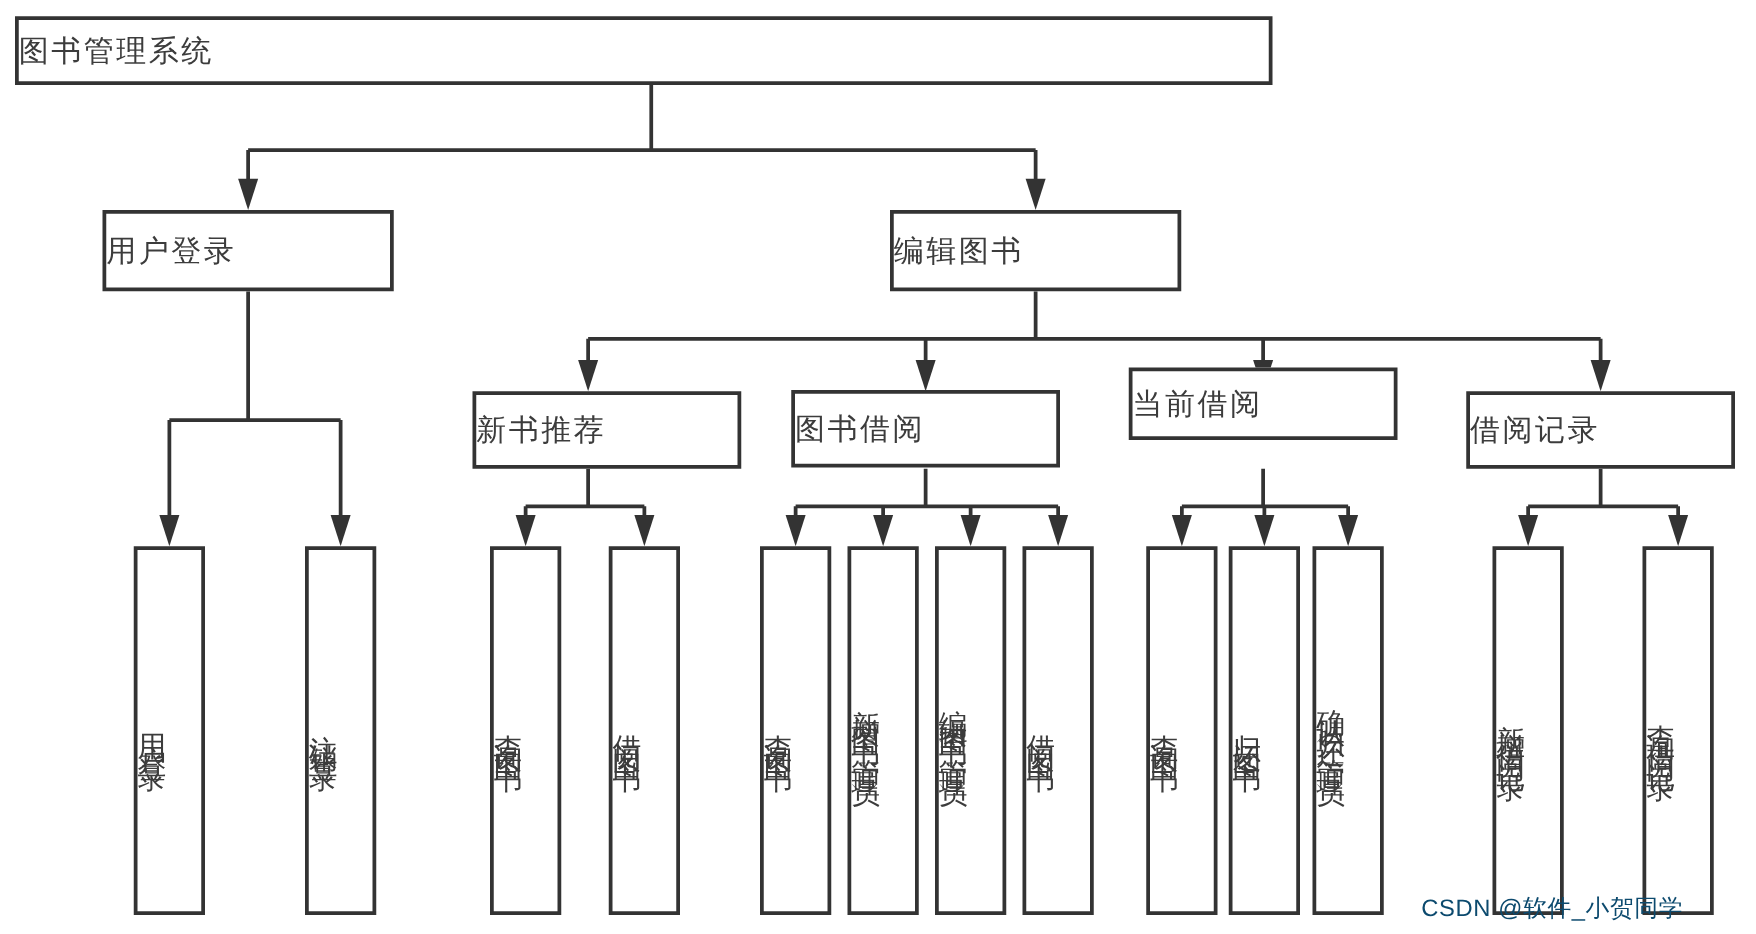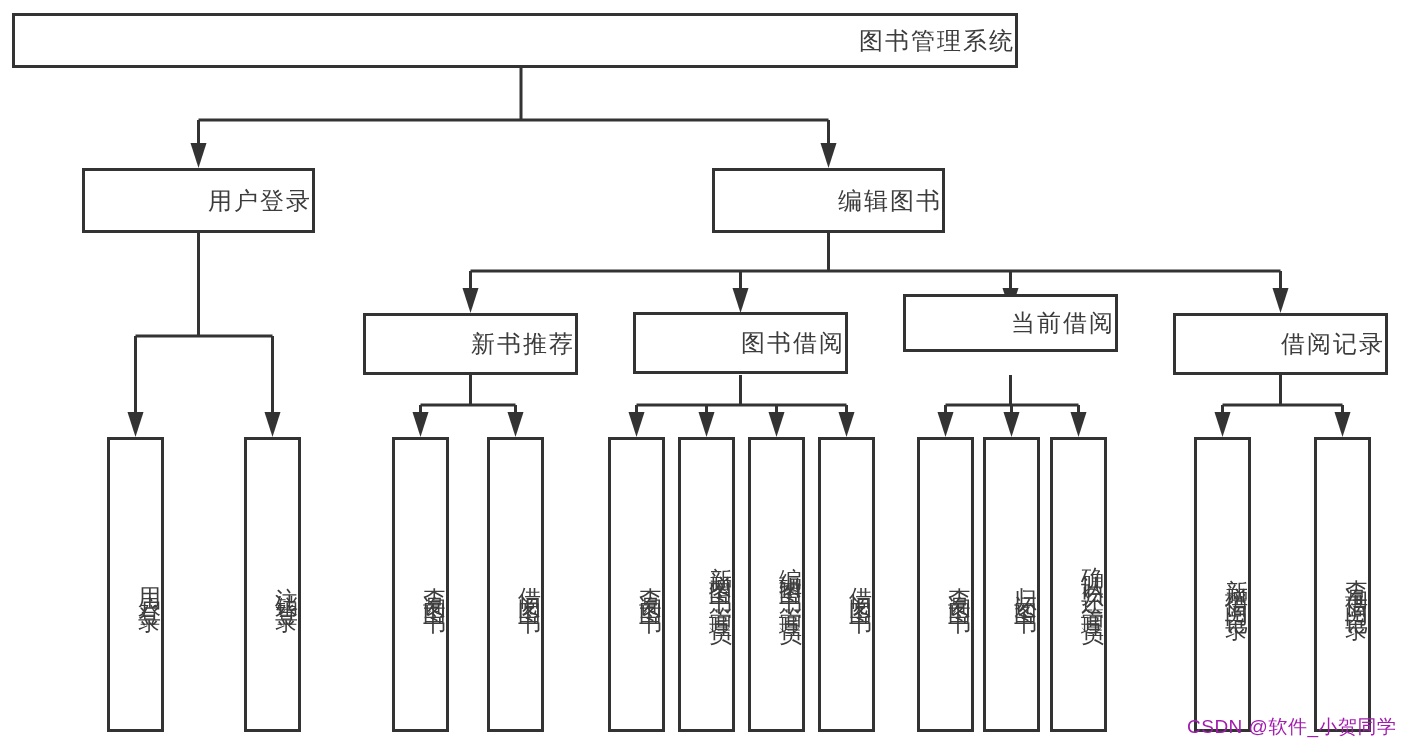--- a/index.html
+++ b/index.html
@@ -11,40 +11,40 @@
     overflow:hidden;
   }
   #connectors{position:absolute;left:0;top:0;width:1405px;height:747px;}
   #connectors path{stroke:#333333;stroke-width:3;fill:none;}
   #connectors polygon{fill:#333333;stroke:none;}
   .box{
     position:absolute;
     background:#ffffff;
     border:3px solid #333333;
     box-sizing:border-box;
-    display:flex;align-items:center;justify-content:flex-end;
+    display:flex;align-items:center;justify-content:flex-start;
     color:#3c3c3c;
     font-size:24px;
     letter-spacing:2px;
     text-align:center;
     white-space:nowrap;
   }
   .vbox{font-size:23px;letter-spacing:0;}
   .vbox .vlabel{
     writing-mode:vertical-lr;
     text-orientation:mixed;
     letter-spacing:8px;
     line-height:1;
     white-space:nowrap;
   }
   #watermark{
     position:absolute;
-    left:1187px;top:714px;
+    left:1137px;top:714px;
     font-size:19px;
-    color:#a21caf;
+    color:#0c4a6e;
     letter-spacing:0.5px;
     white-space:nowrap;
   }
 </style>
 </head>
 <body>
 
 <div id="canvas">
 
   <svg id="connectors" viewBox="0 0 1405 747" xmlns="http://www.w3.org/2000/svg">
@@ -94,21 +94,21 @@
     <span>图书管理系统</span>
   </div>
 
   <div class="box" style="left:82px;top:168px;width:233px;height:65px">
     <span>用户登录</span>
   </div>
   <div class="box" style="left:712px;top:168px;width:233px;height:65px">
     <span>编辑图书</span>
   </div>
 
-  <div class="box" style="left:363px;top:313px;width:215px;height:62px">
+  <div class="box" style="left:378px;top:313px;width:215px;height:62px">
     <span>新书推荐</span>
   </div>
   <div class="box" style="left:633px;top:312px;width:215px;height:62px">
     <span>图书借阅</span>
   </div>
   <div class="box" style="left:903px;top:294px;width:215px;height:58px">
     <span>当前借阅</span>
   </div>
   <div class="box" style="left:1173px;top:313px;width:215px;height:62px">
     <span>借阅记录</span>

